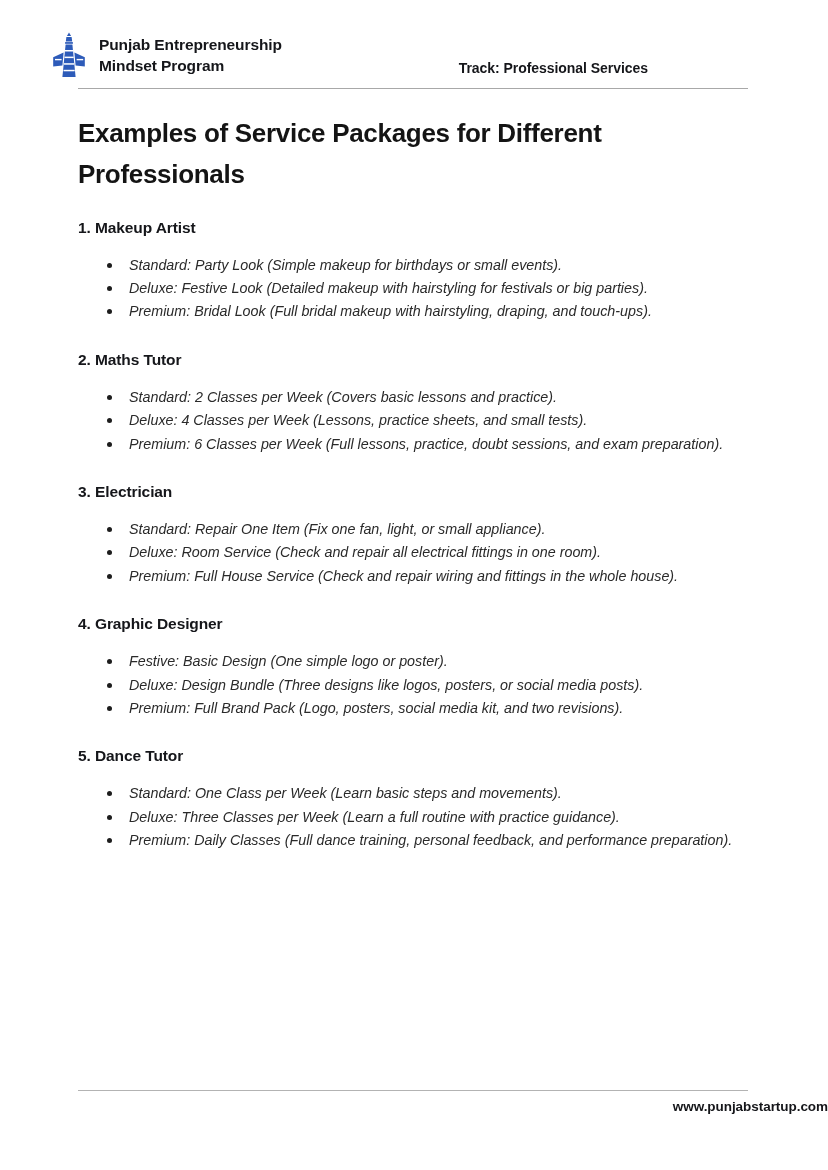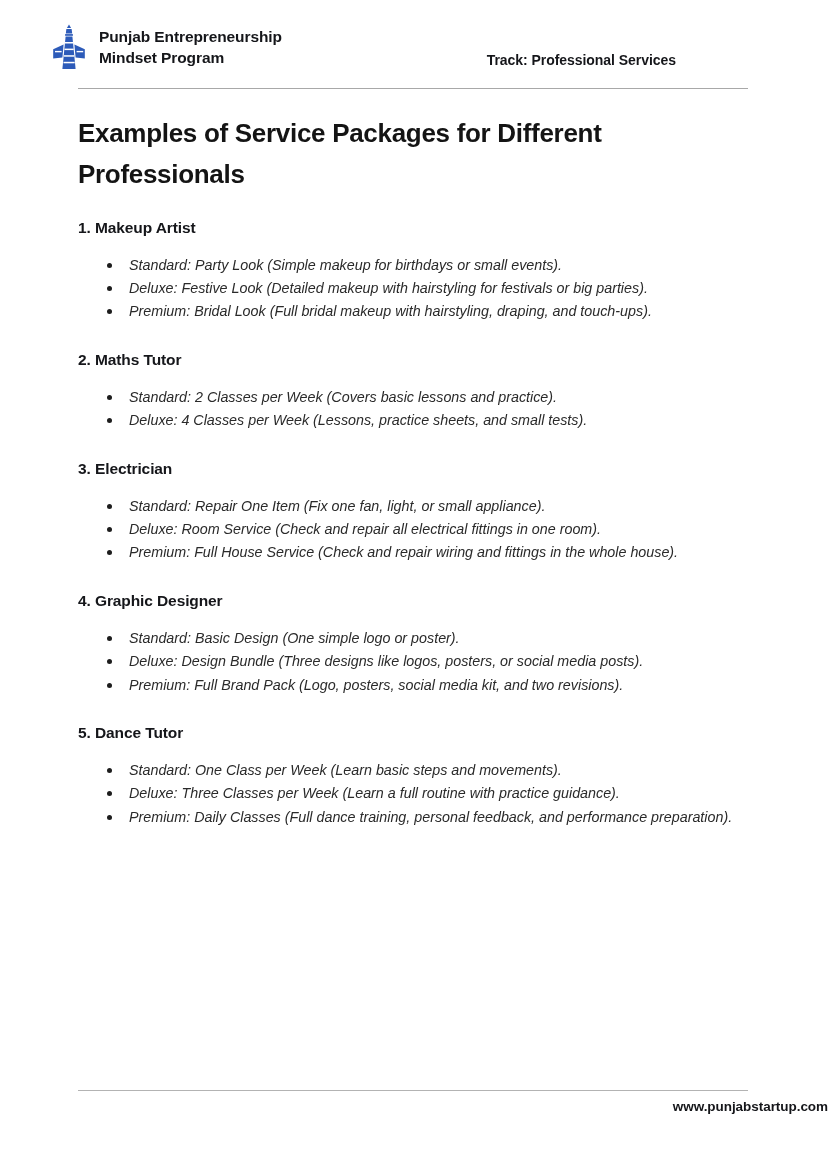--- a/index.html
+++ b/index.html
@@ -22,24 +22,23 @@
     height: 1170px;
     box-sizing: border-box;
     position: relative;
     background: #ffffff;
   }
 
   
   .header {
     position: absolute;
     left: 0;
-    top: 0;
+    top: 8px;
     width: 728px;
     height: 90px;
-    padding-left: 28px;
   }
   .brand {
     position: absolute;
     left: 52px;
     top: 24px;
     display: flex;
     align-items: center;
     gap: 13px;
   }
   .logo-mark {
@@ -198,34 +197,35 @@
             <li class="bullet-item">Standard: Party Look (Simple makeup for birthdays or small events).</li>
             <li class="bullet-item">Deluxe: Festive Look (Detailed makeup with hairstyling for festivals or big parties).</li>
             <li class="bullet-item">Premium: Bridal Look (Full bridal makeup with hairstyling, draping, and touch-ups).</li>
           </ul>
         </div>
         <div class="section">
           <h2 class="section-heading">2. Maths Tutor</h2>
           <ul class="bullet-list">
             <li class="bullet-item">Standard: 2 Classes per Week (Covers basic lessons and practice).</li>
             <li class="bullet-item">Deluxe: 4 Classes per Week (Lessons, practice sheets, and small tests).</li>
+            <li class="bullet-item">Premium: 6 Classes per Week (Full lessons, practice, doubt sessions, and exam preparation).</li>
           </ul>
         </div>
         <div class="section">
           <h2 class="section-heading">3. Electrician</h2>
           <ul class="bullet-list">
             <li class="bullet-item">Standard: Repair One Item (Fix one fan, light, or small appliance).</li>
             <li class="bullet-item">Deluxe: Room Service (Check and repair all electrical fittings in one room).</li>
             <li class="bullet-item">Premium: Full House Service (Check and repair wiring and fittings in the whole house).</li>
           </ul>
         </div>
         <div class="section">
           <h2 class="section-heading">4. Graphic Designer</h2>
           <ul class="bullet-list">
-            <li class="bullet-item">Standard: Basic Design (One simple logo or poster).</li>
+            <li class="bullet-item">Festive: Basic Design (One simple logo or poster).</li>
             <li class="bullet-item">Deluxe: Design Bundle (Three designs like logos, posters, or social media posts).</li>
             <li class="bullet-item">Premium: Full Brand Pack (Logo, posters, social media kit, and two revisions).</li>
           </ul>
         </div>
         <div class="section">
           <h2 class="section-heading">5. Dance Tutor</h2>
           <ul class="bullet-list">
             <li class="bullet-item">Standard: One Class per Week (Learn basic steps and movements).</li>
             <li class="bullet-item">Deluxe: Three Classes per Week (Learn a full routine with practice guidance).</li>
             <li class="bullet-item">Premium: Daily Classes (Full dance training, personal feedback, and performance preparation).</li>

